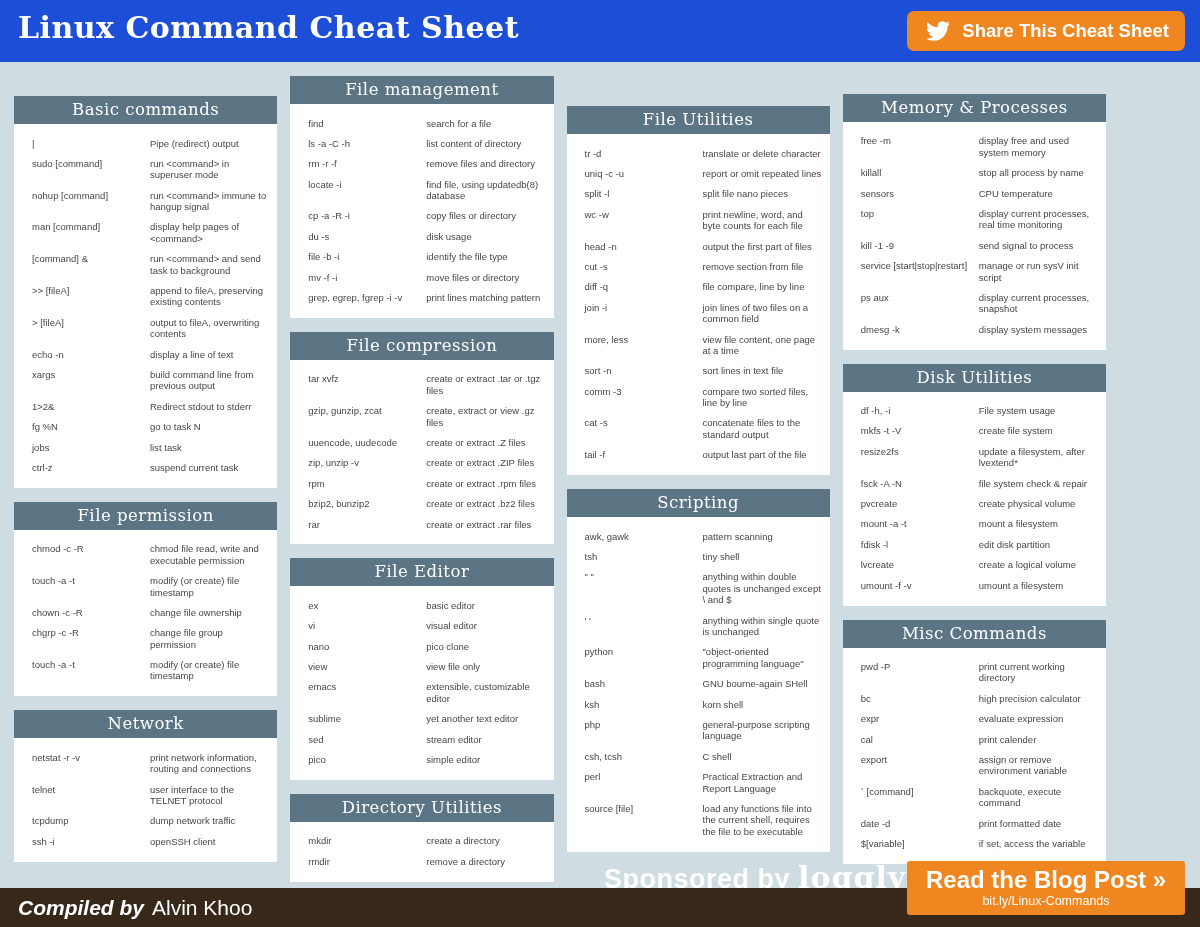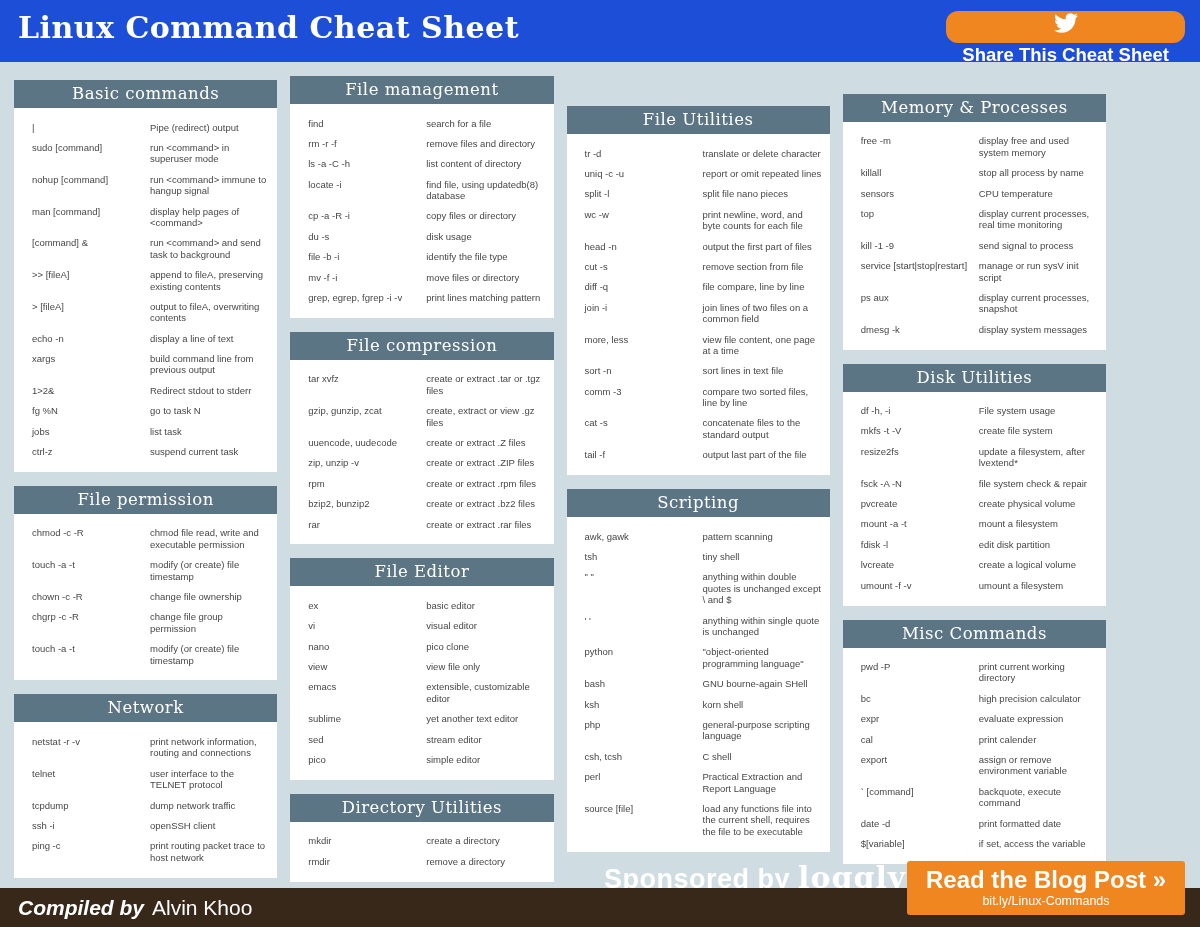--- a/index.html
+++ b/index.html
@@ -8,24 +8,24 @@
   .page { position:relative; width:1200px; height:927px; background:#cfdce1; overflow:hidden; }
 
   
   .topbar { position:absolute; top:0; left:0; width:100%; height:62px; background:#1d4ed8; }
   .topbar h1 {
     position:absolute; left:18px; top:10px;
     font-family:"DejaVu Serif","Liberation Serif",serif;
     font-weight:bold; font-size:30px; color:#ffffff; letter-spacing:0.5px;
   }
   .share-btn {
-    position:absolute; right:15px; top:11px; height:32px;
+    position:absolute; right:15px; top:11px; height:40px;
     display:flex; align-items:center; gap:9px;
-    background:#f0861f; border:none; border-radius:12px;
-    padding:0 16px; cursor:pointer;flex-direction:column;
+    background:#f0861f; border:none; border-radius:7px;
+    padding:0 16px; cursor:pointer;
   }
   .share-btn .tw-icon { display:flex; }
   .share-btn .label {
     color:#ffffff; font-weight:bold; font-size:18.5px;
     font-family:"Liberation Sans",sans-serif;
   }
 
   
   .columns {
     position:absolute; top:76px; left:14px; width:1092px;
@@ -191,42 +191,38 @@
               <div class="desc">user interface to the TELNET protocol</div>
             </div>
             <div class="row">
               <div class="cmd">tcpdump</div>
               <div class="desc">dump network traffic</div>
             </div>
             <div class="row">
               <div class="cmd">ssh -i</div>
               <div class="desc">openSSH client</div>
             </div>
-            <div class="row">
-              <div class="cmd">ping -c</div>
-              <div class="desc">print routing packet trace to host network</div>
-            </div>
           </div>
         </section>
       </div>
       <div class="col">
         <section class="panel">
           <div class="panel-header">File management</div>
           <div class="panel-body">
             <div class="row">
               <div class="cmd">find</div>
               <div class="desc">search for a file</div>
             </div>
             <div class="row">
+              <div class="cmd">ls -a -C -h</div>
+              <div class="desc">list content of directory</div>
+            </div>
+            <div class="row">
               <div class="cmd">rm -r -f</div>
               <div class="desc">remove files and directory</div>
-            </div>
-            <div class="row">
-              <div class="cmd">ls -a -C -h</div>
-              <div class="desc">list content of directory</div>
             </div>
             <div class="row">
               <div class="cmd">locate -i</div>
               <div class="desc">find file, using updatedb(8) database</div>
             </div>
             <div class="row">
               <div class="cmd">cp -a -R -i</div>
               <div class="desc">copy files or directory</div>
             </div>
             <div class="row">

